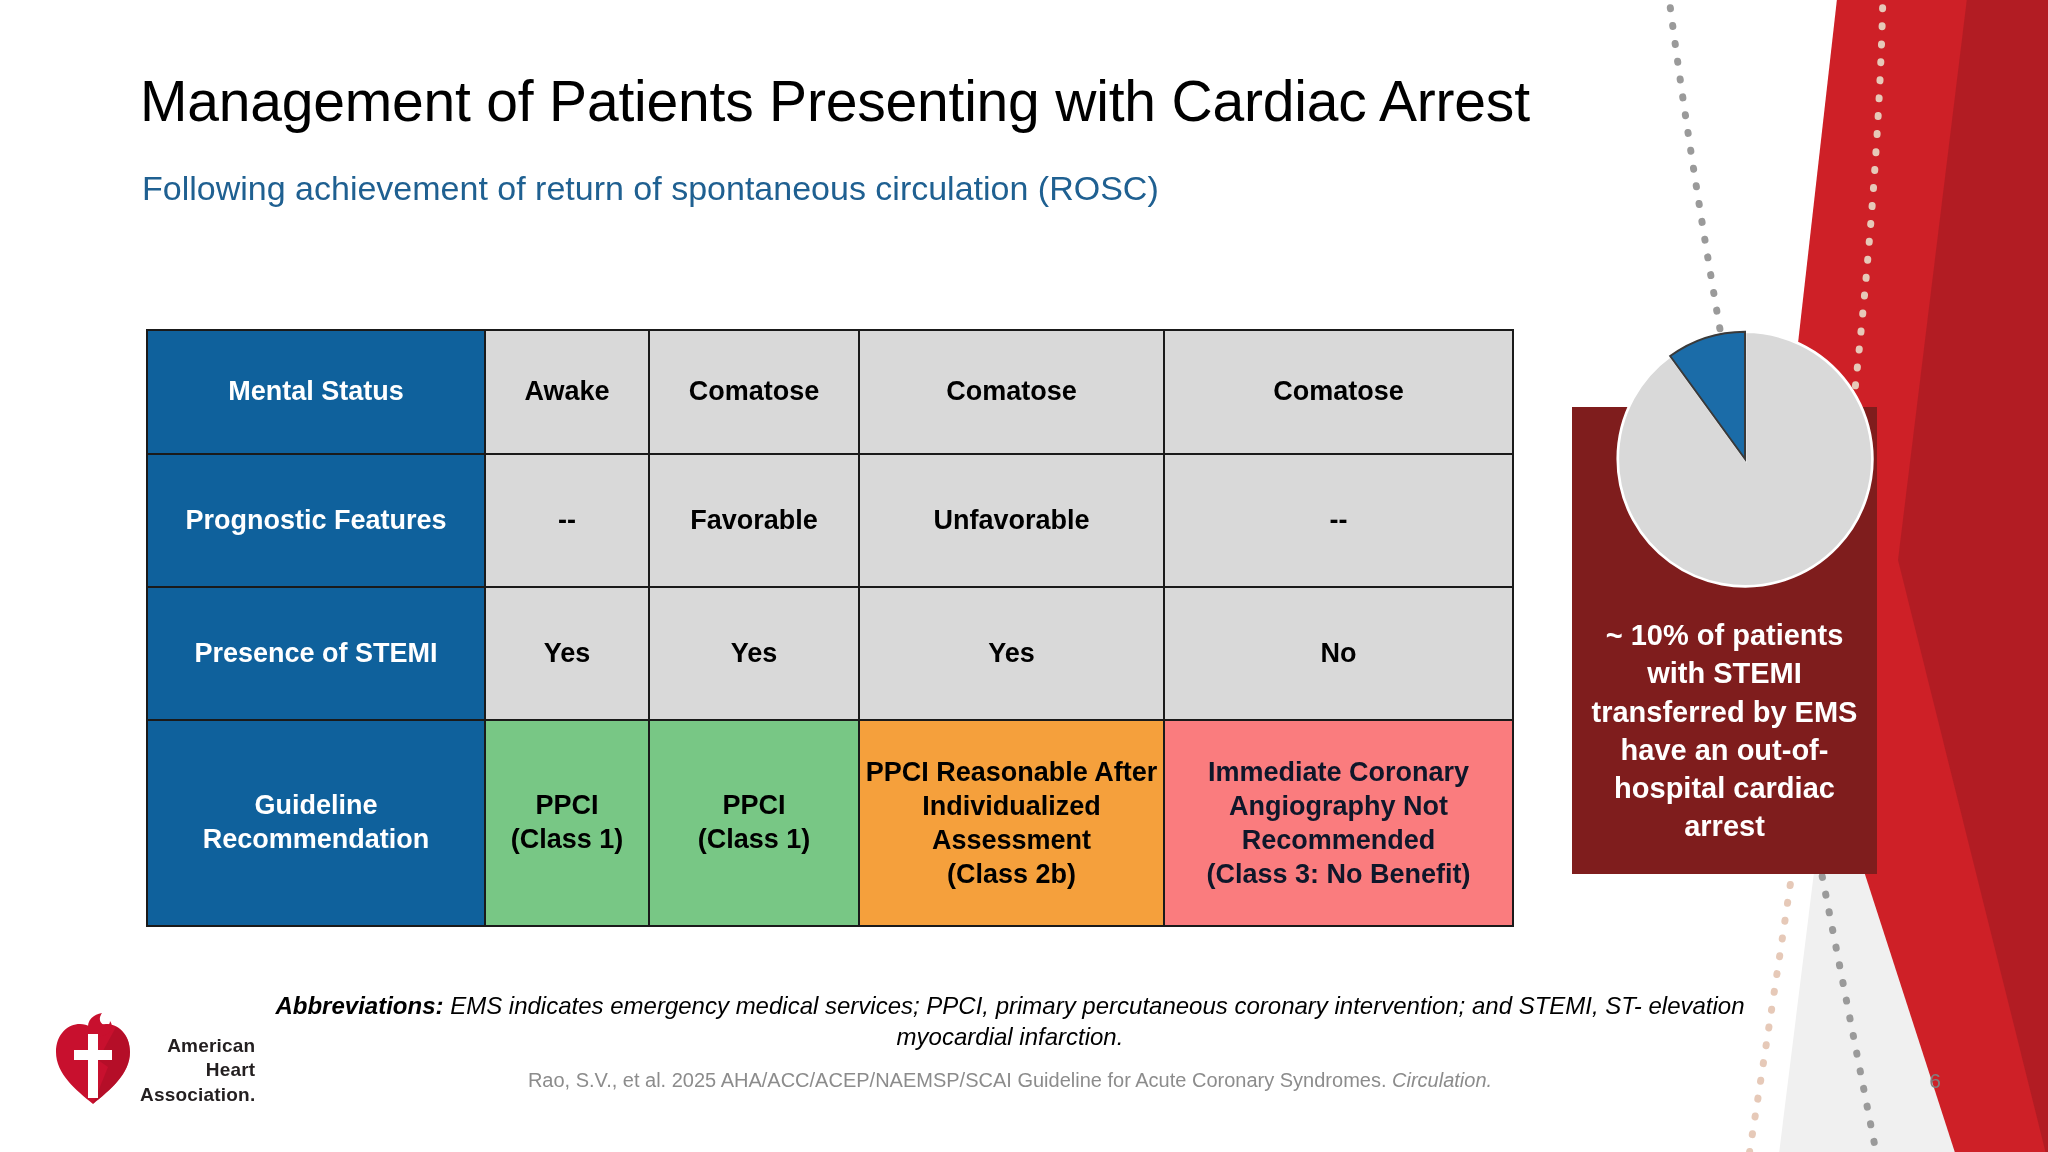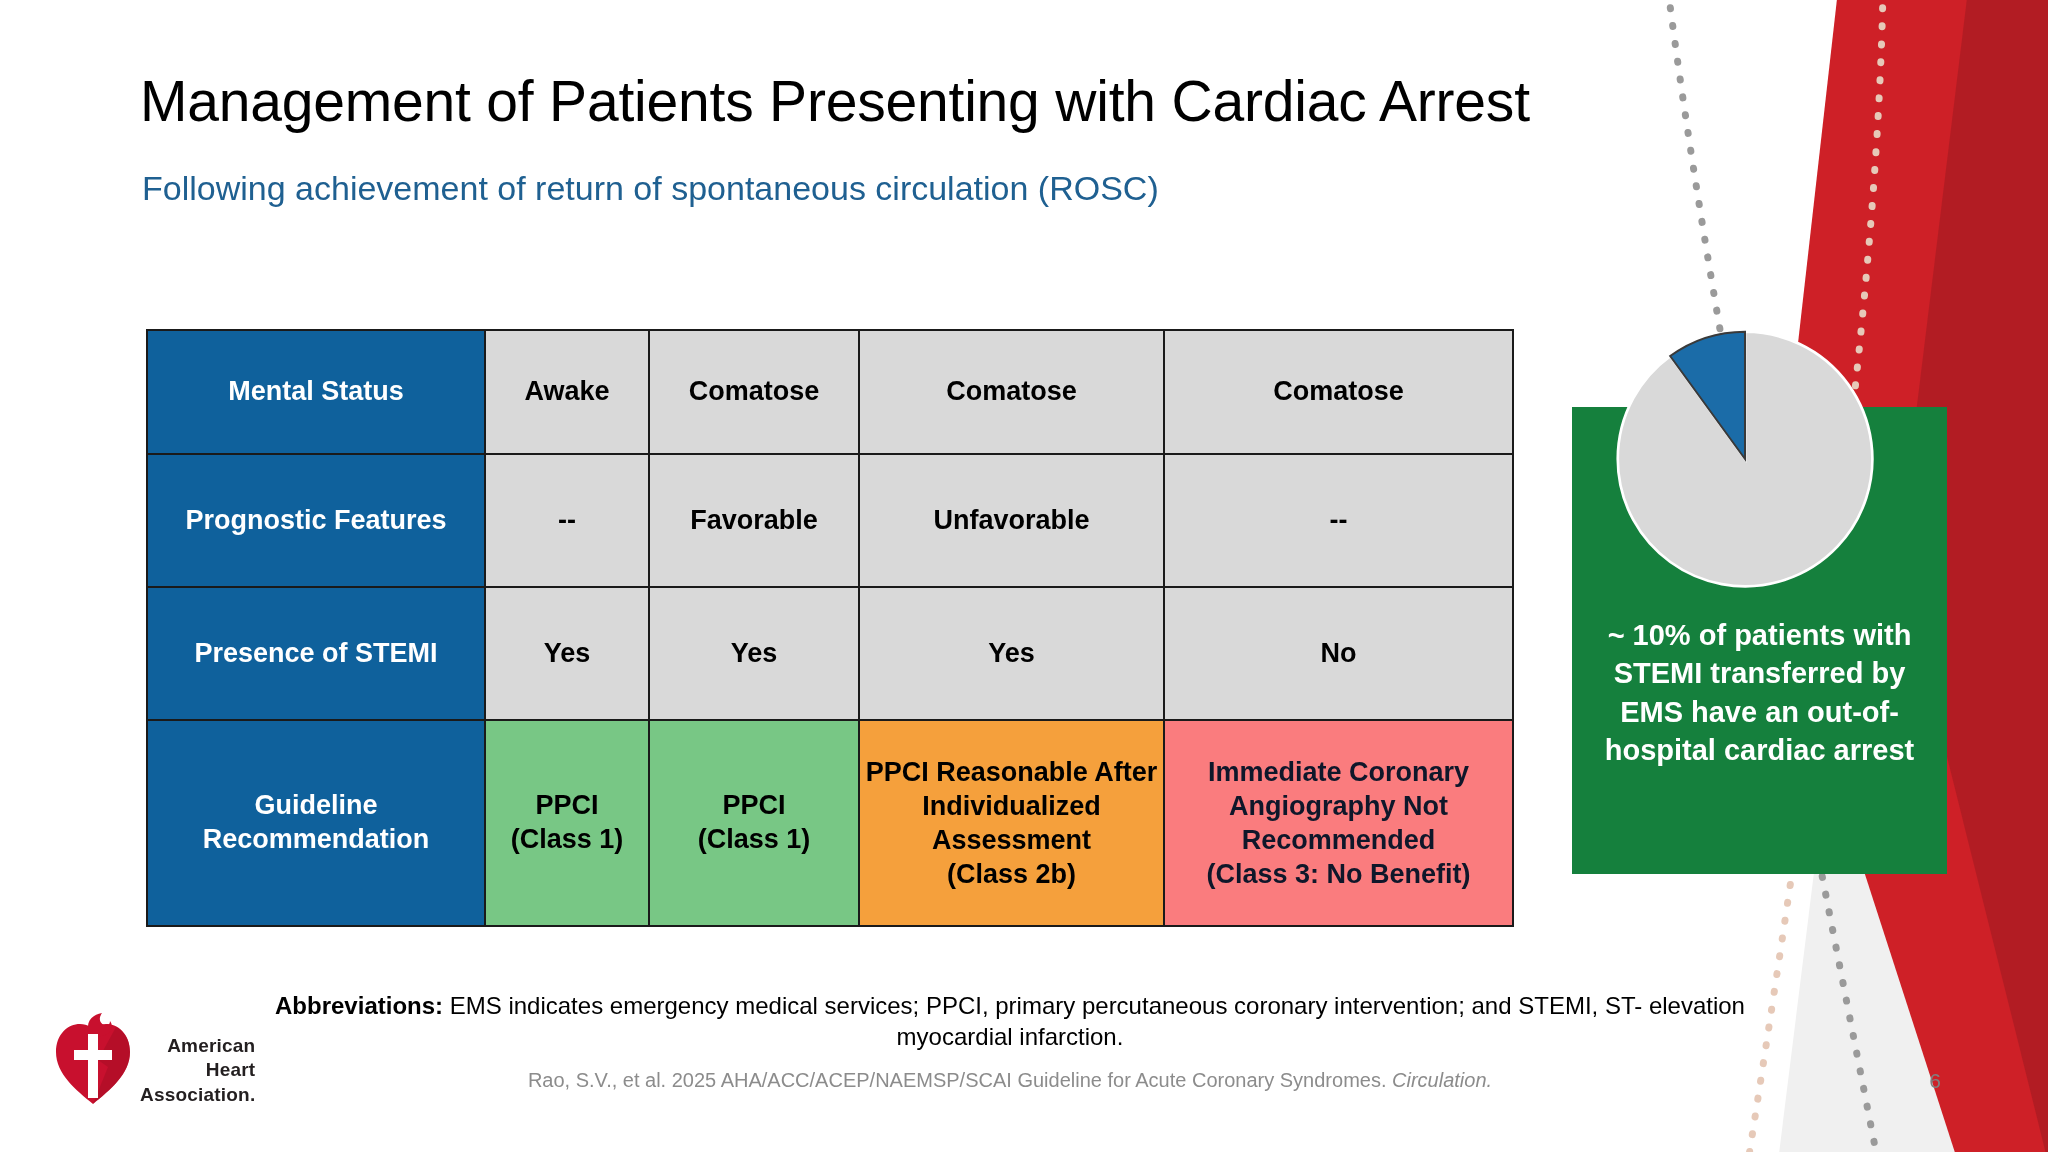--- a/index.html
+++ b/index.html
@@ -102,23 +102,23 @@
   tr.rec td.rowhead .overflow,
   tr.rec td.green .overflow { line-height: 1.25; text-align: center; }
 
   .cls-line { font-weight: bold; }
 
   
   #callout {
     position: absolute;
     left: 1572px;
     top: 407px;
-    width: 375px;
+    width: 305px;
     height: 467px;
-    background: #15803d;
+    background: #7f1d1d;
     overflow: hidden;
   }
   #callout .ctext {
     position: absolute;
     left: 12px;
     right: 12px;
     top: 209px;
     color: #ffffff;
     font-size: 29px;
     font-weight: bold;
@@ -136,20 +136,21 @@
   
   #abbrev {
     position: absolute;
     left: 260px;
     top: 990px;
     width: 1500px;
     text-align: center;
     font-size: 24px;
     line-height: 1.3;
     color: #000000;
+    font-style: italic;
   }
   #abbrev b { font-weight: bold; }
   #citation {
     position: absolute;
     left: 300px;
     top: 1069px;
     width: 1420px;
     text-align: center;
     font-size: 20px;
     color: #8C8C8C;

